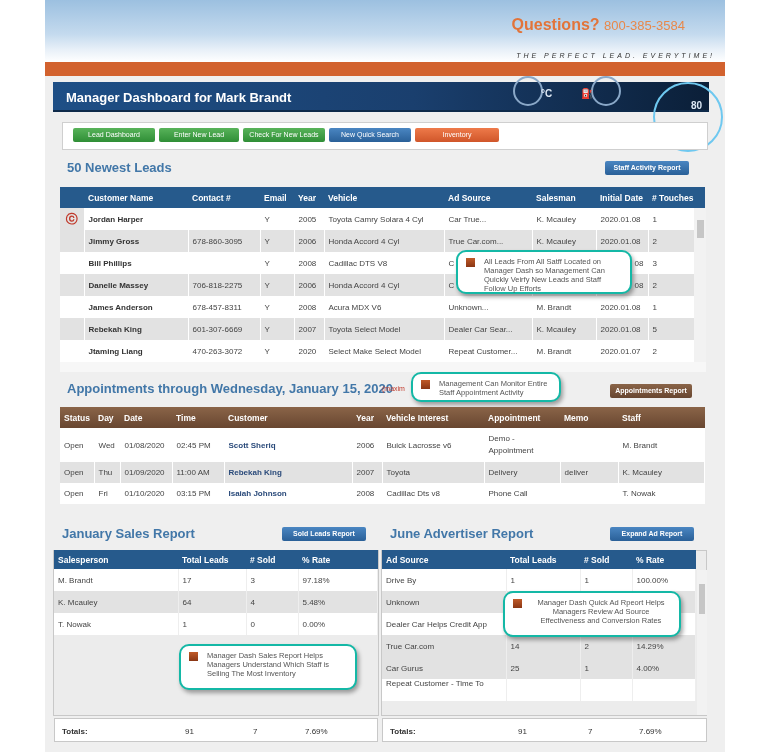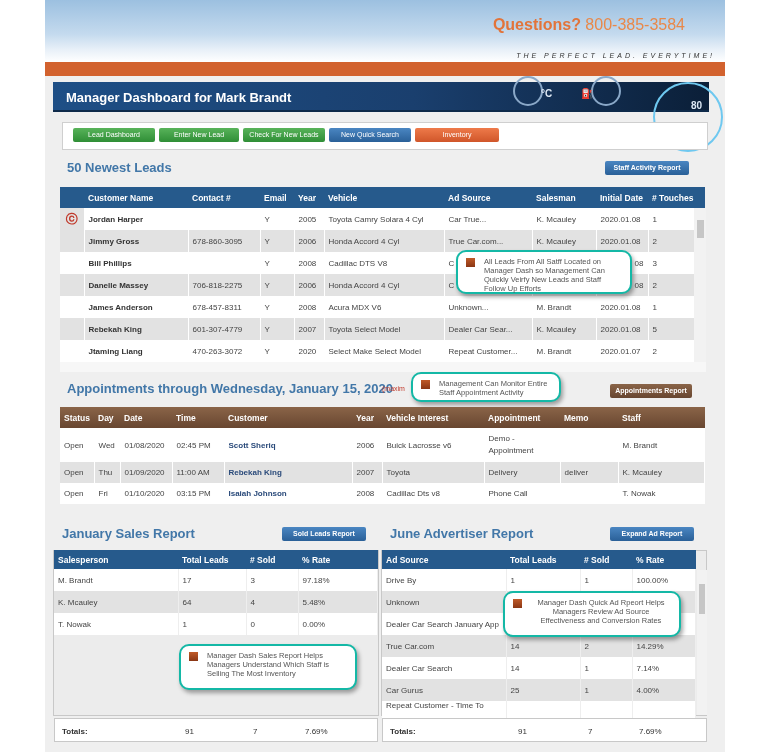--- a/index.html
+++ b/index.html
@@ -8,21 +8,21 @@
   .banner { position: absolute; left: 0; top: 0; width: 680px; height: 62px; background: linear-gradient(180deg, #9cc0e0 0%, #c4daee 55%, #e8f0f8 80%, #ffffff 100%); }
   .orange-bar { position: absolute; left: 0; top: 62px; width: 680px; height: 14px; background: #d2622e; }
   .logo { position: absolute; left: 70px; top: 2px; width: 140px; height: 70px; }
   .logo .swirl { position: absolute; left: 28px; top: 6px; width: 48px; height: 48px; border-radius: 50%; background: #5a98d8; opacity: 0.85; }
   .logo .swirl2 { position: absolute; left: 16px; top: 20px; width: 34px; height: 34px; border-radius: 50%; background: #7ab0e4; opacity: 0.8; }
   .logo .orangeball { position: absolute; left: 46px; top: 42px; width: 34px; height: 34px; border-radius: 50%; background: #d86a2a; }
   .logo .arrow { position: absolute; left: 40px; top: 8px; width: 46px; height: 30px; border-top: 3px solid #fff; border-right: 3px solid #fff; border-radius: 0 30px 0 0; transform: rotate(-20deg); }
   .logo .text { position: absolute; left: -2px; top: 47px; font-size: 14px; color: #3a5a86; letter-spacing: 0.5px; }
   .logo .text .lead { color: #fff; }
   .questions { position: absolute; right: 40px; top: 16px; font-size: 16px; color: #e2743a; font-weight: bold; }
-  .questions .phone { font-size: 16px; color: #e8884a; font-weight: normal; }
+  .questions .phone { font-size: 13px; color: #e8884a; font-weight: normal; }
   .tagline { position: absolute; right: 10px; top: 52px; font-size: 7px; font-style: italic; letter-spacing: 3px; color: #333; }
 
   .dash-header { position: absolute; left: 8px; top: 82px; width: 656px; height: 30px; background: linear-gradient(90deg, #1e4f86 0%, #1a3f6e 55%, #0b1f38 100%); border-bottom: 2px solid #0e2a4a; }
   .dash-header .title { position: absolute; left: 13px; top: 8px; color: #fff; font-size: 13px; font-weight: bold; }
   .gauge { position: absolute; border: 2px solid #8aa8c8; border-radius: 50%; }
   .gauge-label { position: absolute; color: #dde8f4; font-size: 10px; font-weight: bold; }
 
   .navbar { position: absolute; left: 17px; top: 122px; width: 646px; height: 28px; background: #fff; border: 1px solid #cfcfcf; }
   .navbtn { position: absolute; top: 5px; height: 14px; font-size: 7px; color: #fff; text-align: center; line-height: 14px; border-radius: 2px; }
   .g { background: linear-gradient(#58b35a, #2f8e36); }
@@ -175,21 +175,21 @@
         <td>2008</td>
         <td>Acura MDX V6</td>
         <td>Unknown...</td>
         <td>M. Brandt</td>
         <td>2020.01.08</td>
         <td>1</td>
       </tr>
       <tr class="alt">
         <td class="icn"></td>
         <td class="name">Rebekah King</td>
-        <td>601-307-4779</td>
+        <td>601-307-6669</td>
         <td>Y</td>
         <td>2007</td>
         <td>Toyota Select Model</td>
         <td>Dealer Car Sear...</td>
         <td>K. Mcauley</td>
         <td>2020.01.08</td>
         <td>5</td>
       </tr>
       <tr class="wht">
         <td class="icn" style="background:#fff !important;"></td>
@@ -341,36 +341,30 @@
         <td>1</td>
         <td>100.00%</td>
       </tr>
       <tr class="alt">
         <td>Unknown</td>
         <td></td>
         <td></td>
         <td></td>
       </tr>
       <tr class="wht">
-        <td>Dealer Car Search January App</td>
+        <td>Dealer Car Helps Credit App</td>
         <td></td>
         <td></td>
         <td></td>
       </tr>
       <tr class="alt">
         <td>True Car.com</td>
         <td>14</td>
         <td>2</td>
         <td>14.29%</td>
-      </tr>
-      <tr class="wht">
-        <td>Dealer Car Search</td>
-        <td>14</td>
-        <td>1</td>
-        <td>7.14%</td>
       </tr>
       <tr class="alt">
         <td>Car Gurus</td>
         <td>25</td>
         <td>1</td>
         <td>4.00%</td>
       </tr>
       <tr class="wht">
         <td style="height:12px; vertical-align:top; overflow:hidden;">Repeat Customer - Time To</td>
         <td></td>

